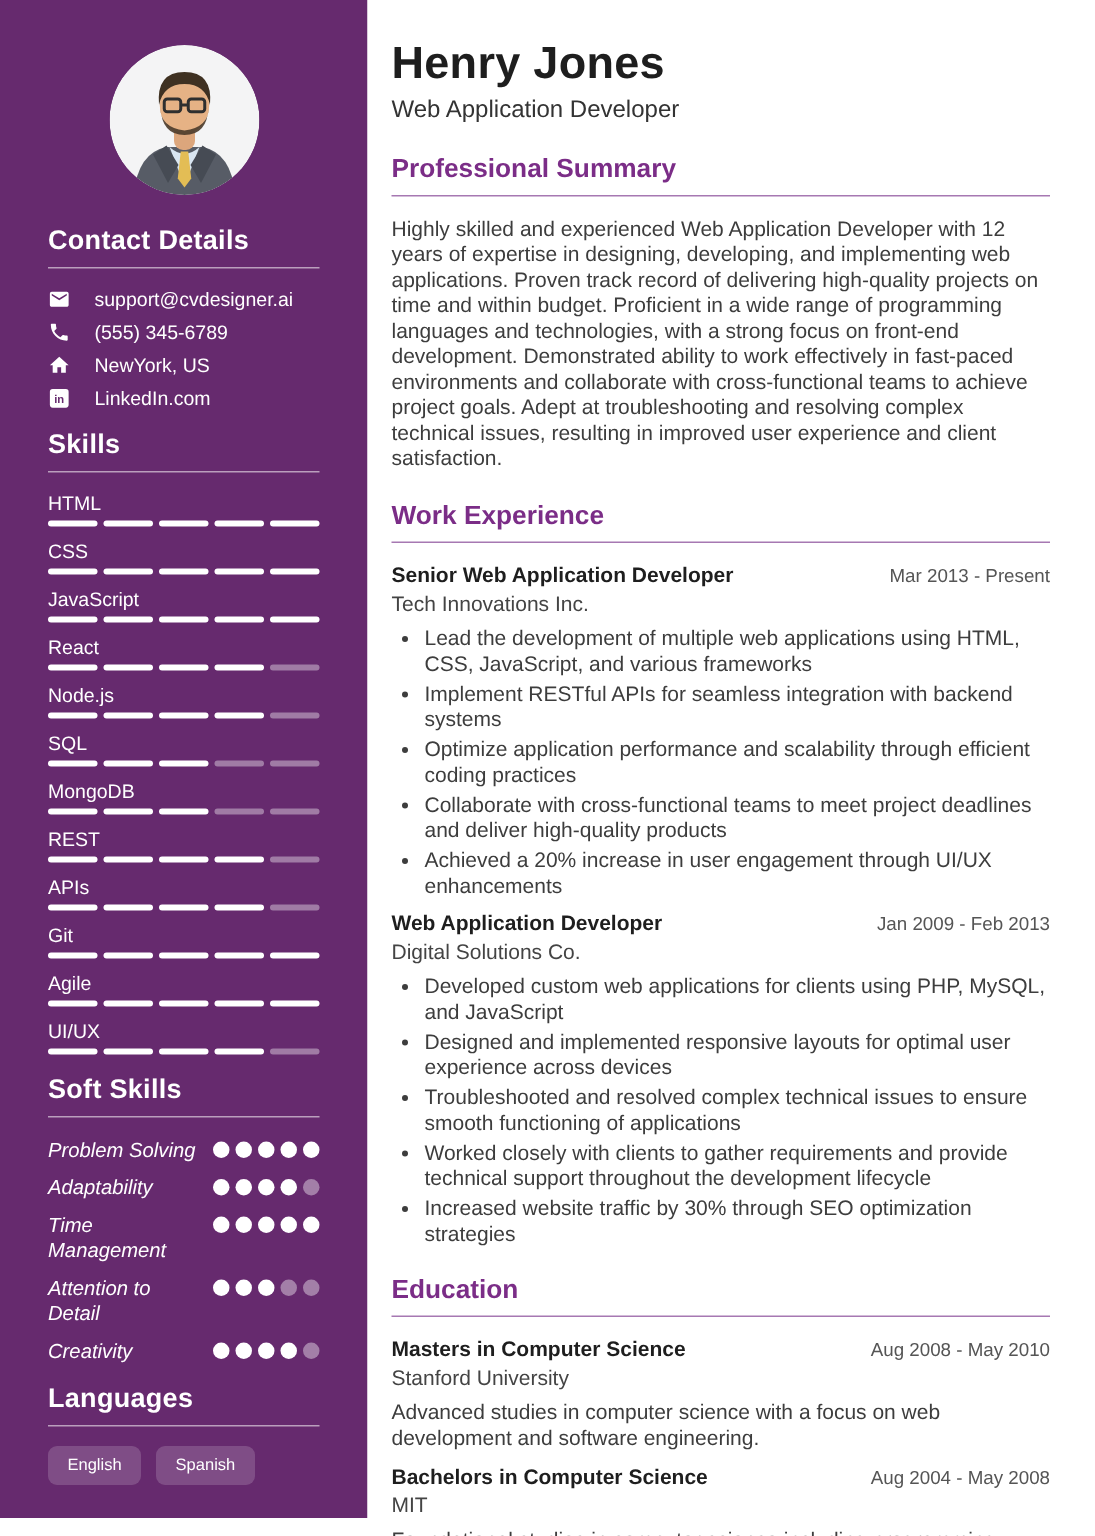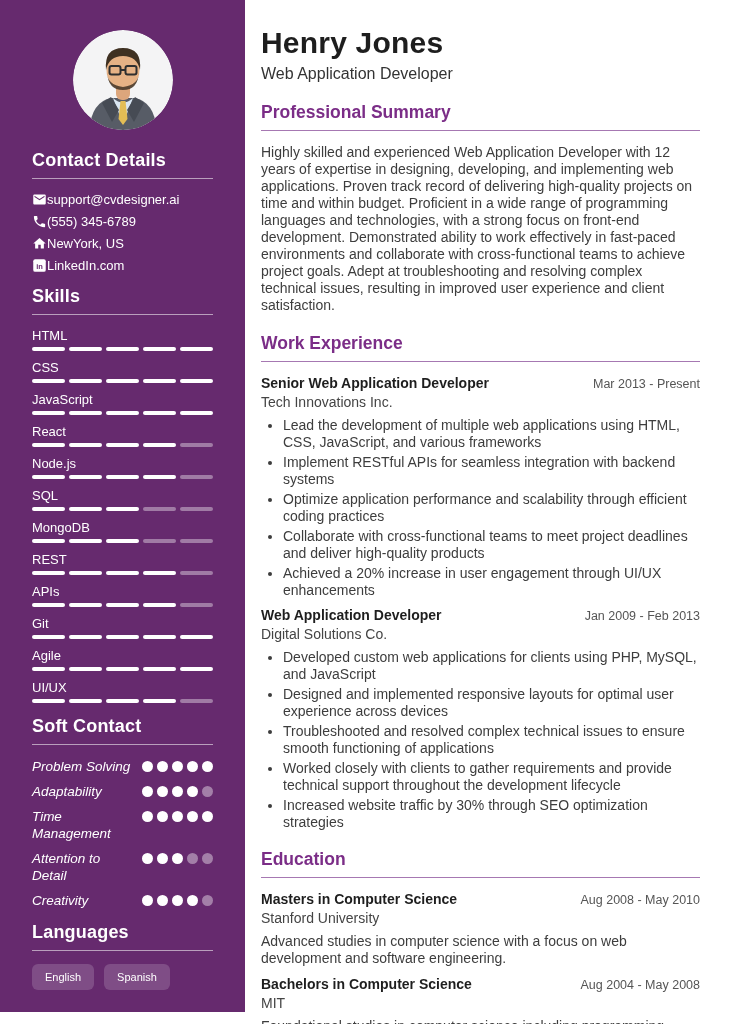--- a/index.html
+++ b/index.html
@@ -11,21 +11,21 @@
   .sidebar {
     width: 245px; min-width: 245px; height: 1012px;
     background: var(--side-bg, #662a6e);
     color: #fff; padding: 0 32px;
   }
   .avatar-wrap { width: 100px; height: 100px; margin: 30px auto 20px; border-radius: 50%; overflow: hidden; }
   .side-section { margin-top: 13px; }
   .side-title { font-size: 18px; font-weight: bold; letter-spacing: .2px; }
   .side-rule { height: 1px; background: rgba(255,255,255,.55); margin: 7px 0 13px; }
 
-  .contact-item { display: flex; align-items: center; gap: 0; margin-bottom: 7px; font-size: 13px; }
+  .contact-item { display: flex; align-items: center; gap: 16px; margin-bottom: 7px; font-size: 13px; }
   .cicon { width: 15px; height: 15px; flex: 0 0 15px; display: inline-flex; }
   .cicon svg { width: 15px; height: 15px; }
 
   .skill { margin-bottom: 9px; }
   .skill-name { font-size: 13px; margin-bottom: 4px; }
   .skill-bar { display: flex; gap: 4px; }
   .seg { flex: 1; height: 4px; border-radius: 2px; background: #fff; }
   .seg.off { background: rgba(255,255,255,.38); }
 
   .soft-item { display: flex; margin-bottom: 8px; }
@@ -268,21 +268,21 @@
               <span class="seg"></span>
               <span class="seg"></span>
               <span class="seg"></span>
               <span class="seg off"></span>
             </div>
   </div>
 </div>
     </section>
 
     <section class="side-section">
-      <div class="side-title">Soft Contact</div>
+      <div class="side-title">Soft Skills</div>
       <div class="side-rule"></div>
       <div id="soft-list">
   <div class="soft-item">
     <div class="soft-name">Problem Solving</div>
     <div class="dots">
               <span class="dot"></span>
               <span class="dot"></span>
               <span class="dot"></span>
               <span class="dot"></span>
               <span class="dot"></span>

